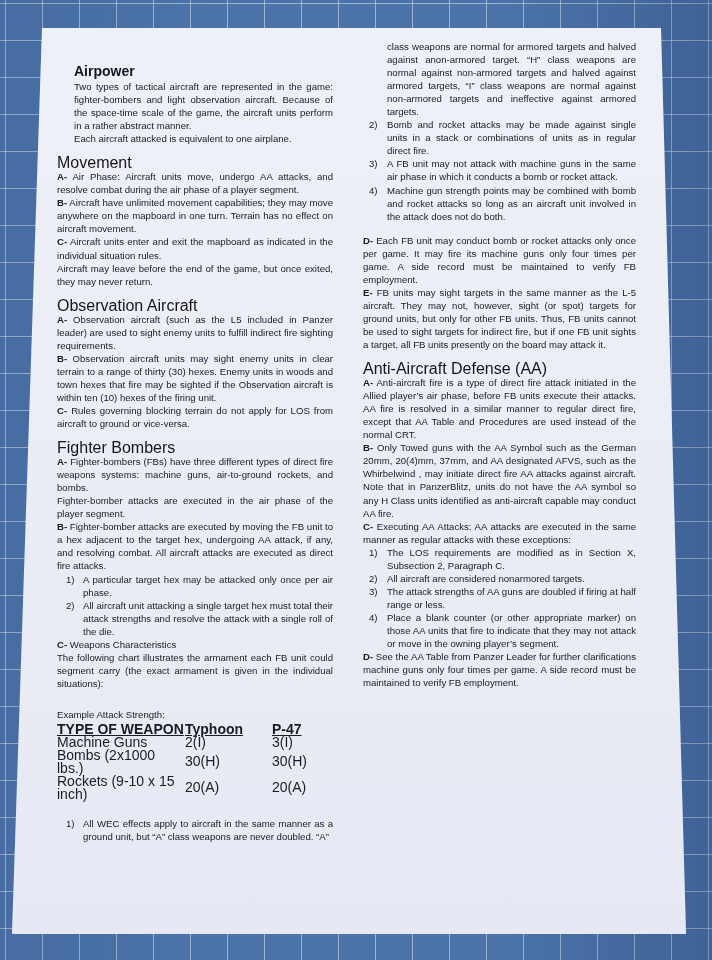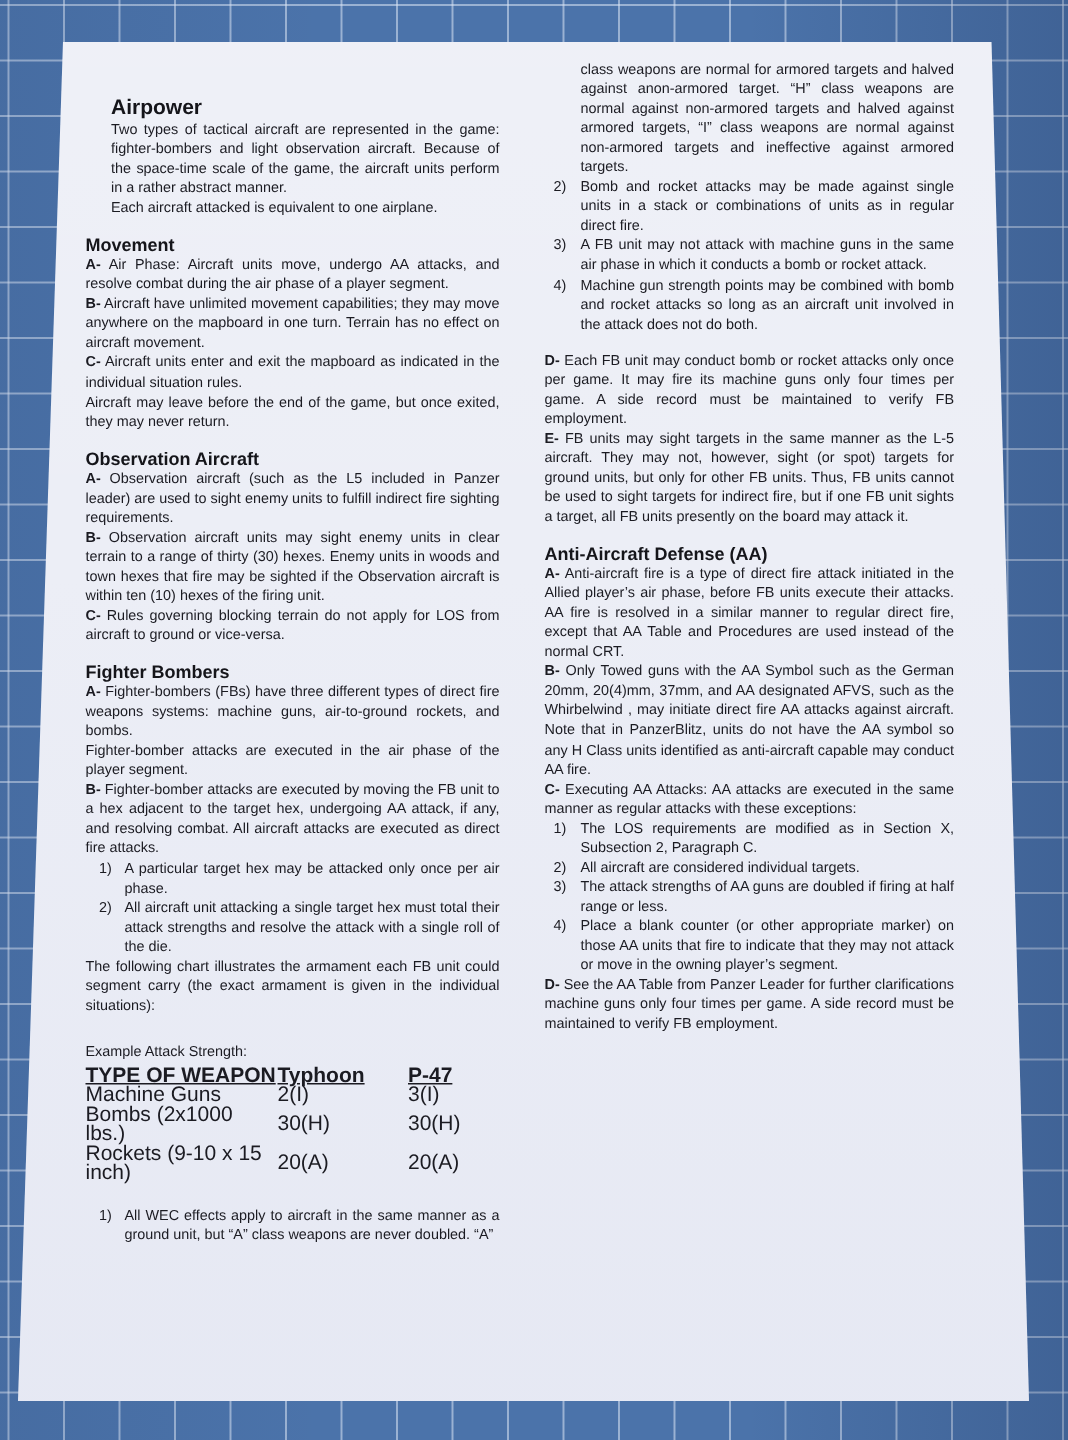--- a/index.html
+++ b/index.html
@@ -31,21 +31,21 @@
     background: linear-gradient(180deg, rgba(255,255,255,0.15), rgba(0,0,0,0) 40%, rgba(210,215,235,0.25));
     clip-path: polygon(42px 28px, 661px 28px, 686px 934px, 12px 934px);
   }
   .col {
     position: absolute; color: #1b1b22; font-size: 9.6px; line-height: 13.05px;
     text-align: justify;
   }
   .col-left { left: 57px; top: 63px; width: 276px; }
   .col-right { left: 363px; top: 40px; width: 273px; }
   h1 { font-size: 14px; font-weight: bold; margin: 0 0 1px 17px; line-height: 16px; color: #15151a; }
-  h2 { font-size: 12px; font-weight: bold; margin: 0; line-height: 14px; color: #15151a; }
+  h2 { font-size: 16px; font-weight: normal; margin: 0; line-height: 14px; color: #15151a; }
   p { margin: 0; }
   .b { font-weight: bold; }
   .gap { height: 11px; }
   .ol { margin: 0; padding: 0; list-style: none; }
   .ol li { position: relative; padding-left: 26px; }
   .ol li .n { position: absolute; left: 9px; top: 0; }
   .col-right .ol li { padding-left: 24px; }
   .col-right .ol li .n { left: 6px; }
   .ol-in li { padding-left: 30px; }
   .ol-in li .n { left: 13px; }
@@ -92,20 +92,21 @@
 
   <section>
     <h2>Fighter Bombers</h2>
     <p><span class="b">A-</span><span> Fighter-bombers (FBs) have three different types of direct fire weapons systems: machine guns, air-to-ground rockets, and bombs.</span></p>
     <p>Fighter-bomber attacks are executed in the air phase of the player segment.</p>
     <p><span class="b">B-</span><span> Fighter-bomber attacks are executed by moving the FB unit to a hex adjacent to the target hex, undergoing AA attack, if any, and resolving combat. All aircraft attacks are executed as direct fire attacks.</span></p>
     <ul class="ol">
       <li><span class="n">1)</span><span>A particular target hex may be attacked only once per air phase.</span></li>
       <li><span class="n">2)</span><span>All aircraft unit attacking a single target hex must total their attack strengths and resolve the attack with a single roll of the die.</span></li>
     </ul>
+    <p><span class="b">C-</span><span> Weapons Characteristics</span></p>
     <p>The following chart illustrates the armament each FB unit could segment carry (the exact armament is given in the individual situations):</p>
     <div style="height:18px"></div>
 
     <div>
       <p>Example Attack Strength:</p>
       <table class="weapons">
         <tbody>
             <tr>
           <th class="tw-1">TYPE OF WEAPON</th>
           <th class="tw-2">Typhoon</th>
@@ -148,19 +149,19 @@
   <p><span class="b">E-</span><span> FB units may sight targets in the same manner as the L-5 aircraft. They may not, however, sight (or spot) targets for ground units, but only for other FB units. Thus, FB units cannot be used to sight targets for indirect fire, but if one FB unit sights a target, all FB units presently on the board may attack it.</span></p>
   <div class="gap"></div>
 
   <section>
     <h2>Anti-Aircraft Defense (AA)</h2>
     <p><span class="b">A-</span><span> Anti-aircraft fire is a type of direct fire attack initiated in the Allied player’s air phase, before FB units execute their attacks. AA fire is resolved in a similar manner to regular direct fire, except that AA Table and Procedures are used instead of the normal CRT.</span></p>
     <p><span class="b">B-</span><span> Only Towed guns with the AA Symbol such as the German 20mm, 20(4)mm, 37mm, and AA designated AFVS, such as the Whirbelwind , may initiate direct fire AA attacks against aircraft. Note that in PanzerBlitz, units do not have the AA symbol so any H Class units identified as anti-aircraft capable may conduct AA fire.</span></p>
     <p><span class="b">C-</span><span> Executing AA Attacks: AA attacks are executed in the same manner as regular attacks with these exceptions:</span></p>
     <ul class="ol ol-in">
       <li><span class="n">1)</span><span>The LOS requirements are modified as in Section X, Subsection 2, Paragraph C.</span></li>
-      <li><span class="n">2)</span><span>All aircraft are considered individual targets.</span></li>
+      <li><span class="n">2)</span><span>All aircraft are considered nonarmored targets.</span></li>
       <li><span class="n">3)</span><span>The attack strengths of AA guns are doubled if firing at half range or less.</span></li>
       <li><span class="n">4)</span><span>Place a blank counter (or other appropriate marker) on those AA units that fire to indicate that they may not attack or move in the owning player’s segment.</span></li>
     </ul>
     <p><span class="b">D-</span><span> See the AA Table from Panzer Leader for further clarifications machine guns only four times per game. A side record must be maintained to verify FB employment.</span></p>
   </section>
 </div>
 
 </body></html>

